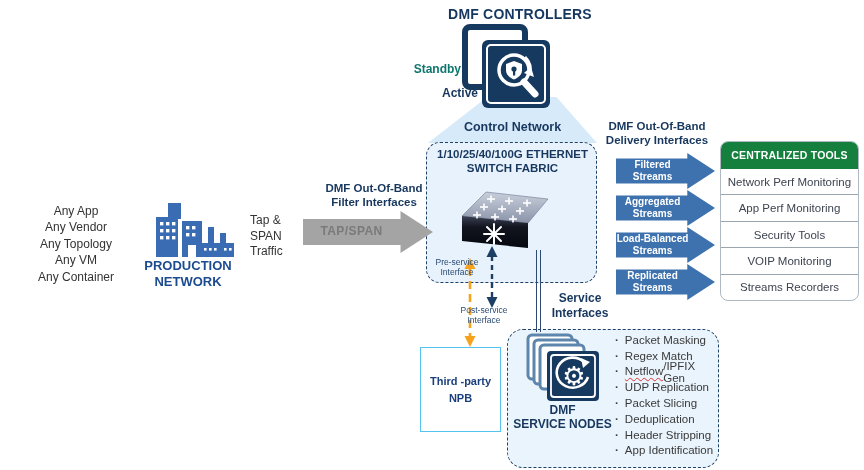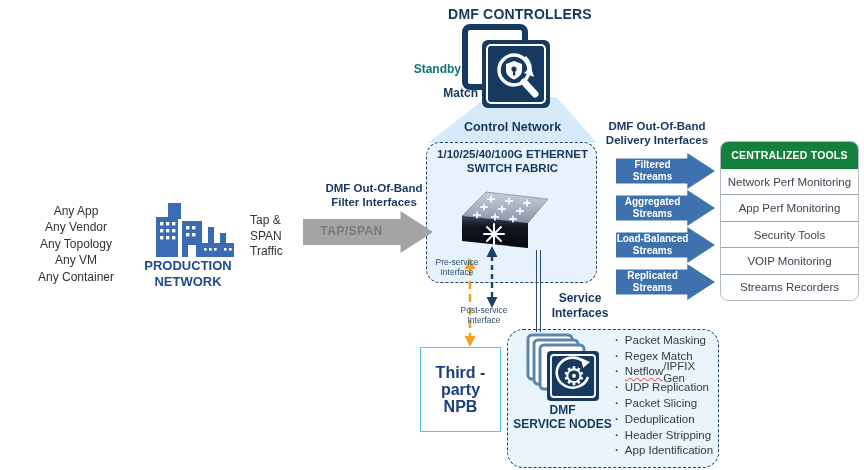--- a/index.html
+++ b/index.html
@@ -48,21 +48,21 @@
   .post-label{left:452px;top:306px;width:64px;font-size:8.5px;color:#2a4a74;text-align:center;
               line-height:9.5px;z-index:5;}
   .dbl-line{left:536px;top:250px;width:5px;height:82px;border-left:1.6px solid #2c4a72;
             border-right:1.6px solid #2c4a72;z-index:4;box-sizing:border-box;}
   .svc-if-label{left:540px;top:291px;width:80px;font-size:12px;font-weight:bold;color:#17375e;
                 text-align:center;line-height:15px;z-index:5;}
 
   
   .npb-box{left:420px;top:347px;width:81px;height:85px;border:1.5px solid #55c2ef;background:#fff;
            z-index:3;box-sizing:border-box;display:flex;align-items:center;justify-content:center;
-           font-size:16px;font-weight:bold;color:#1c3f7d;text-align:center;line-height:17px;}
+           font-size:11px;font-weight:bold;color:#1c3f7d;text-align:center;line-height:17px;}
 
   
   .delivery-title{left:597px;top:119px;width:120px;font-size:11.5px;font-weight:bold;color:#17375e;
                   text-align:center;line-height:14px;z-index:5;}
   .stream{left:616px;width:99px;height:36px;background:#3e72ae;z-index:2;
           clip-path:polygon(0 15%,72% 15%,72% 0,100% 50%,72% 100%,72% 85%,0 85%);}
   .stream-label{left:616px;width:73px;height:36px;display:flex;align-items:center;justify-content:center;
                 color:#fff;font-size:10px;font-weight:bold;text-align:center;line-height:12px;z-index:5;}
 
   
@@ -99,21 +99,21 @@
     <circle cx="52" cy="46" r="15" fill="none" stroke="#ffffff" stroke-width="3.5"></circle>
     <path d="M52 37 l8 3 v6.5 c0 6 -8 9 -8 9 s-8 -3 -8 -9 v-6.5 z" fill="#ffffff"></path>
     <circle cx="52" cy="45" r="2.6" fill="#16395f"></circle>
     <rect x="51" y="46" width="2.2" height="5.5" fill="#16395f"></rect>
     <path d="M63 33 a17 17 0 0 1 4.5 17" fill="none" stroke="#ffffff" stroke-width="3"></path>
     <polygon points="62,49 72,53 69,43" fill="#ffffff"></polygon>
     <line x1="62" y1="58" x2="73" y2="70" stroke="#ffffff" stroke-width="7" stroke-linecap="round"></line>
   </svg>
 
   <div class="abs standby prewrap">Standby</div>
-  <div class="abs active prewrap">Match</div>
+  <div class="abs active prewrap">Active</div>
 
   <div class="abs funnel"></div>
   <div class="abs ctl-net prewrap">Control Network</div>
 
   <div class="abs fabric-box"></div>
   <div class="abs fabric-title prewrap">1/10/25/40/100G ETHERNET
 SWITCH FABRIC</div>
 
   <svg class="abs icon-abs" style="left:452px;top:186px;" width="100" height="64" viewBox="0 0 100 64">
     <defs>

